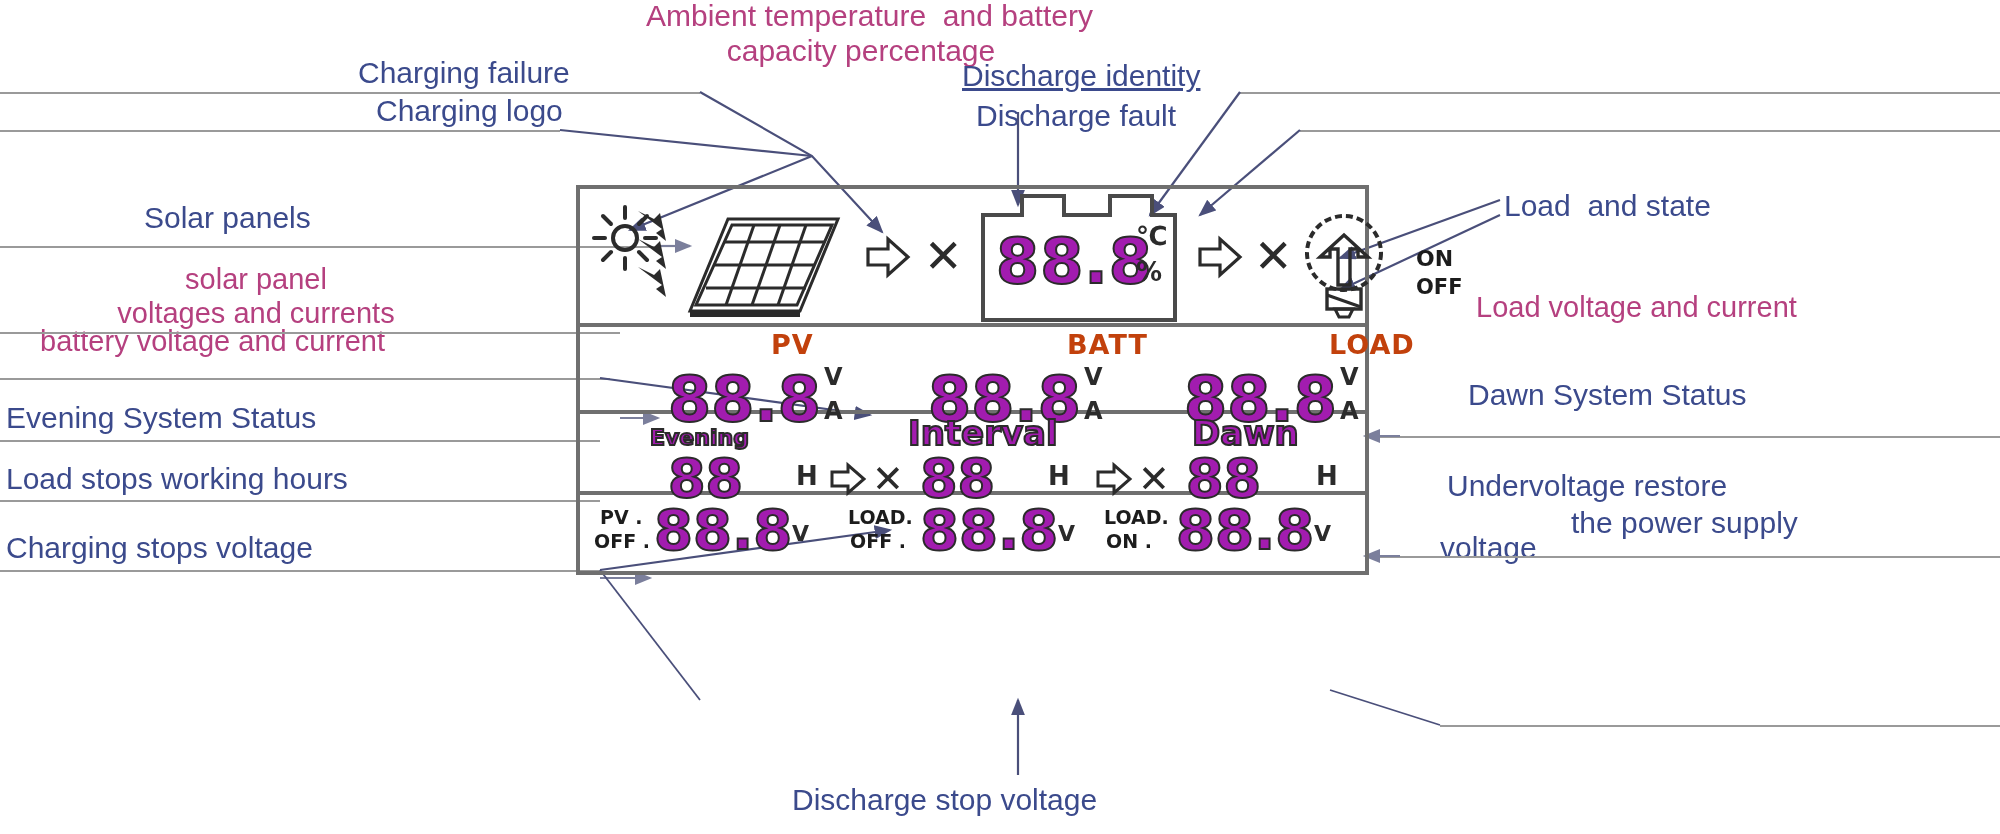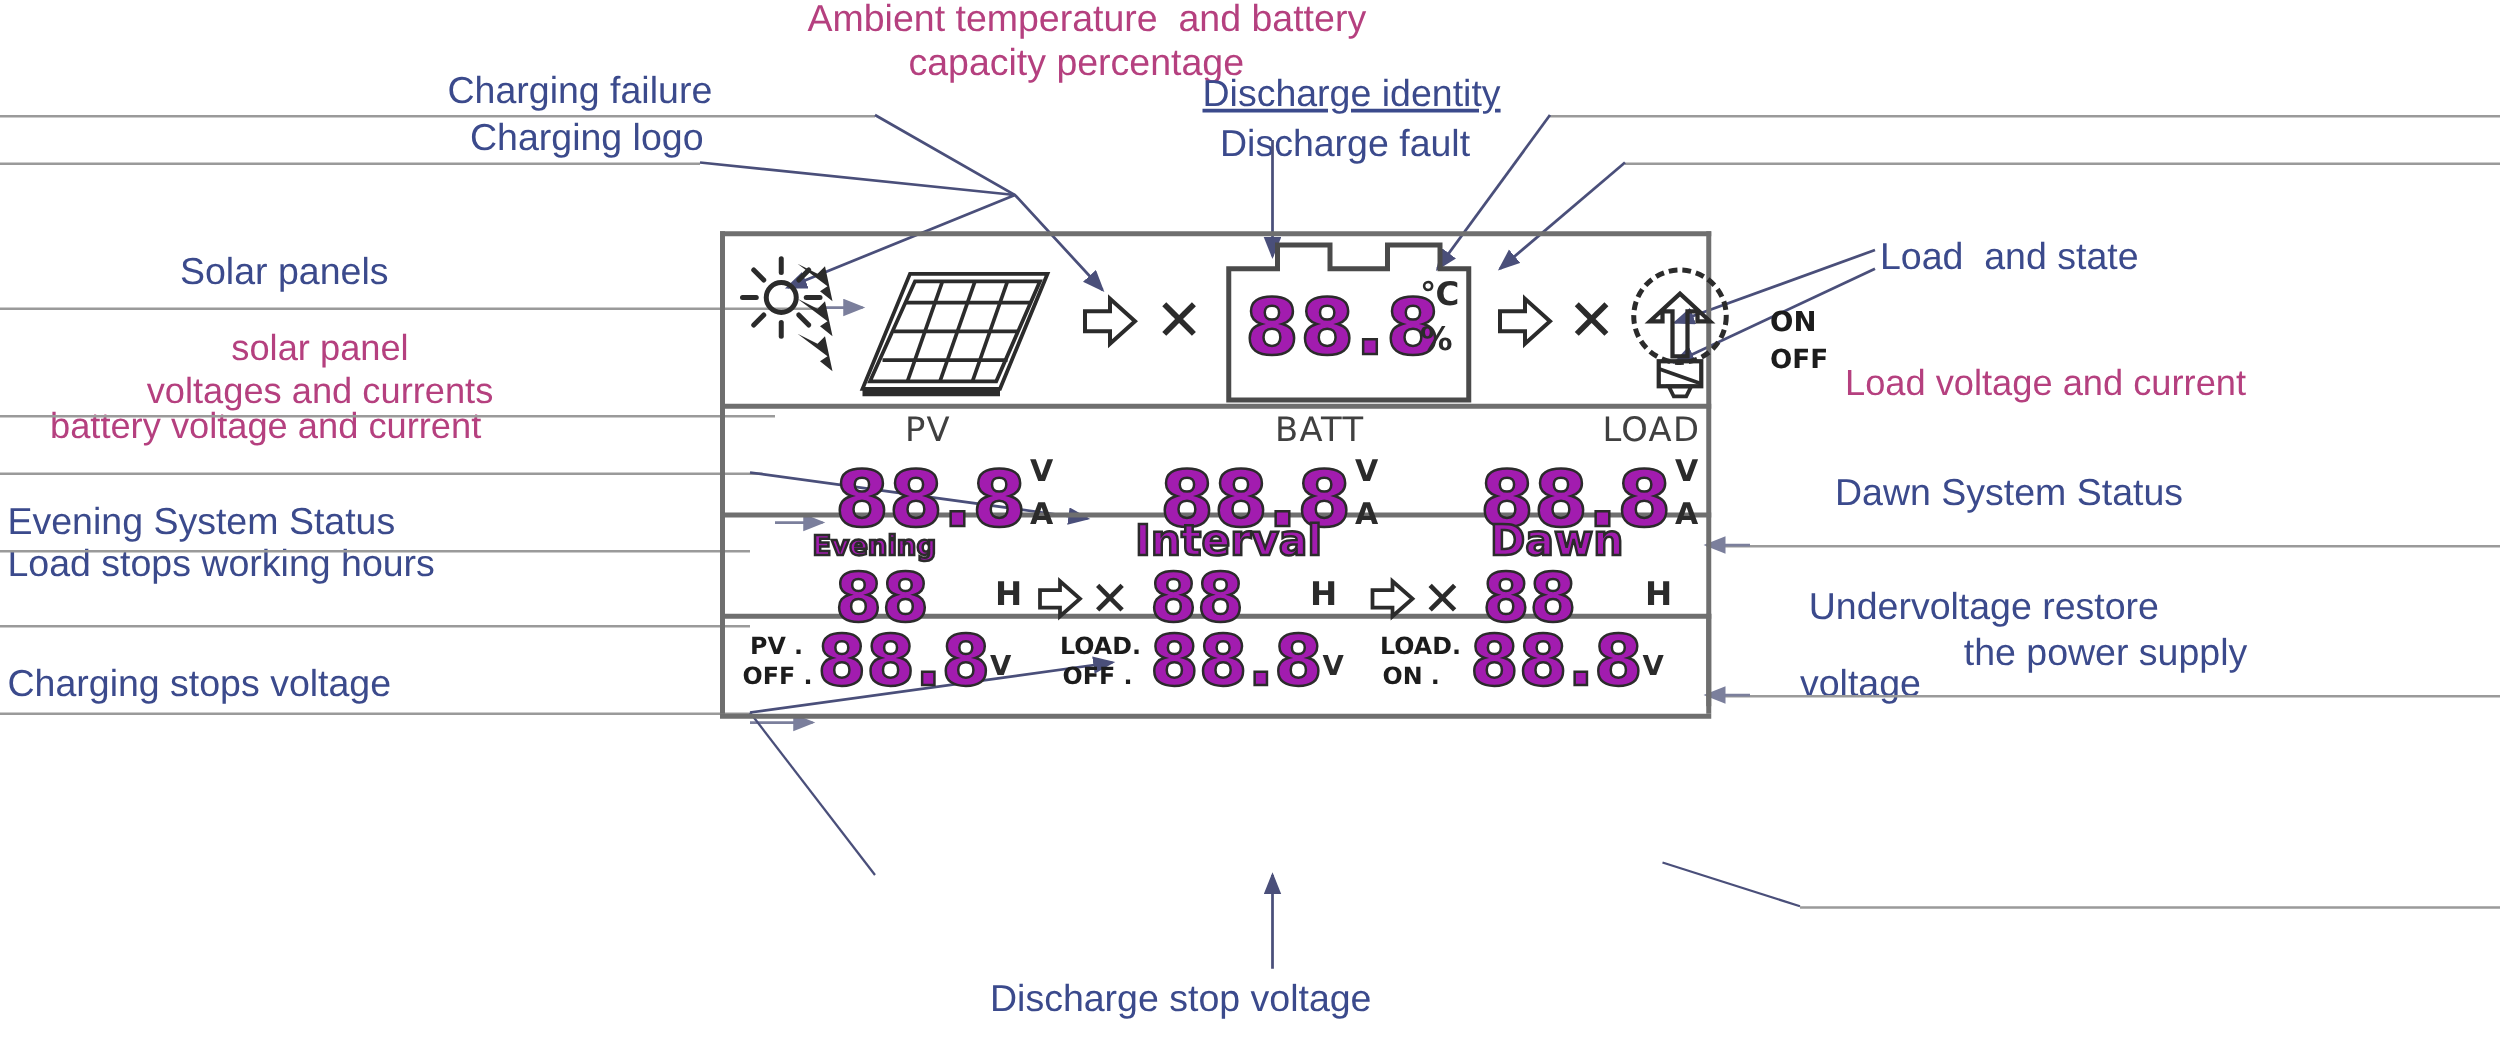--- a/index.html
+++ b/index.html
@@ -20,22 +20,22 @@
   #lcd{position:absolute;left:576px;top:185px;width:793px;height:540px;}
 
   
   .seg-h{position:absolute;background:#6f6f6f;height:4px;}
   .seg-v{position:absolute;background:#6f6f6f;width:4px;}
 
   
   .digits{position:absolute;display:flex;align-items:flex-start;}
   .unit{position:absolute;color:#2b2b2b;font-weight:bold;
         font-family:"DejaVu Sans",sans-serif;}
-  .hdr{position:absolute;font-weight:normal;color:#404040;
-       font-family:"DejaVu Sans",sans-serif;letter-spacing:1px;}
+  .hdr{position:absolute;font-weight:bold;color:#c2410c;
+       font-family:"DejaVu Sans",sans-serif;letter-spacing:1px;margin-left:47px;}
   .outlined{color:#a21caf;-webkit-text-stroke:2px #2b2b2b;
             font-family:"DejaVu Sans",sans-serif;font-weight:bold;}
   .smalllbl{position:absolute;font-weight:bold;color:#1c1c1c;
             font-family:"DejaVu Sans",sans-serif;font-size:19px;line-height:20px;}
   .xglyph{position:absolute;color:#2b2b2b;font-weight:bold;}
 
   svg{display:block;overflow:visible;}
 </style>
 </head>
 <body>
@@ -53,21 +53,21 @@
 
 <div class="ann b blue" style="left:144px;top:200px;">Solar panels</div>
 
 <div class="ann p pink" style="left:106px;top:262px;text-align:center;width:300px;">solar panel
 voltages and currents</div>
 
 <div class="ann p pink" style="left:40px;top:324px;">battery voltage and current</div>
 
 <div class="ann b blue" style="left:6px;top:400px;">Evening System Status</div>
 
-<div class="ann b blue" style="left:6px;top:434px;">Load stops working hours</div>
+<div class="ann b blue" style="left:6px;top:461px;">Load stops working hours</div>
 
 <div class="ann b blue" style="left:6px;top:530px;">Charging stops voltage</div>
 
 <div class="ann b blue" style="left:1504px;top:188px;">Load  and state</div>
 
 <div class="ann p pink" style="left:1476px;top:290px;">Load voltage and current</div>
 
 <div class="ann b blue" style="left:1468px;top:377px;">Dawn System Status</div>
 
 <div class="ann b blue" style="left:1447px;top:468px;">Undervoltage restore</div>

